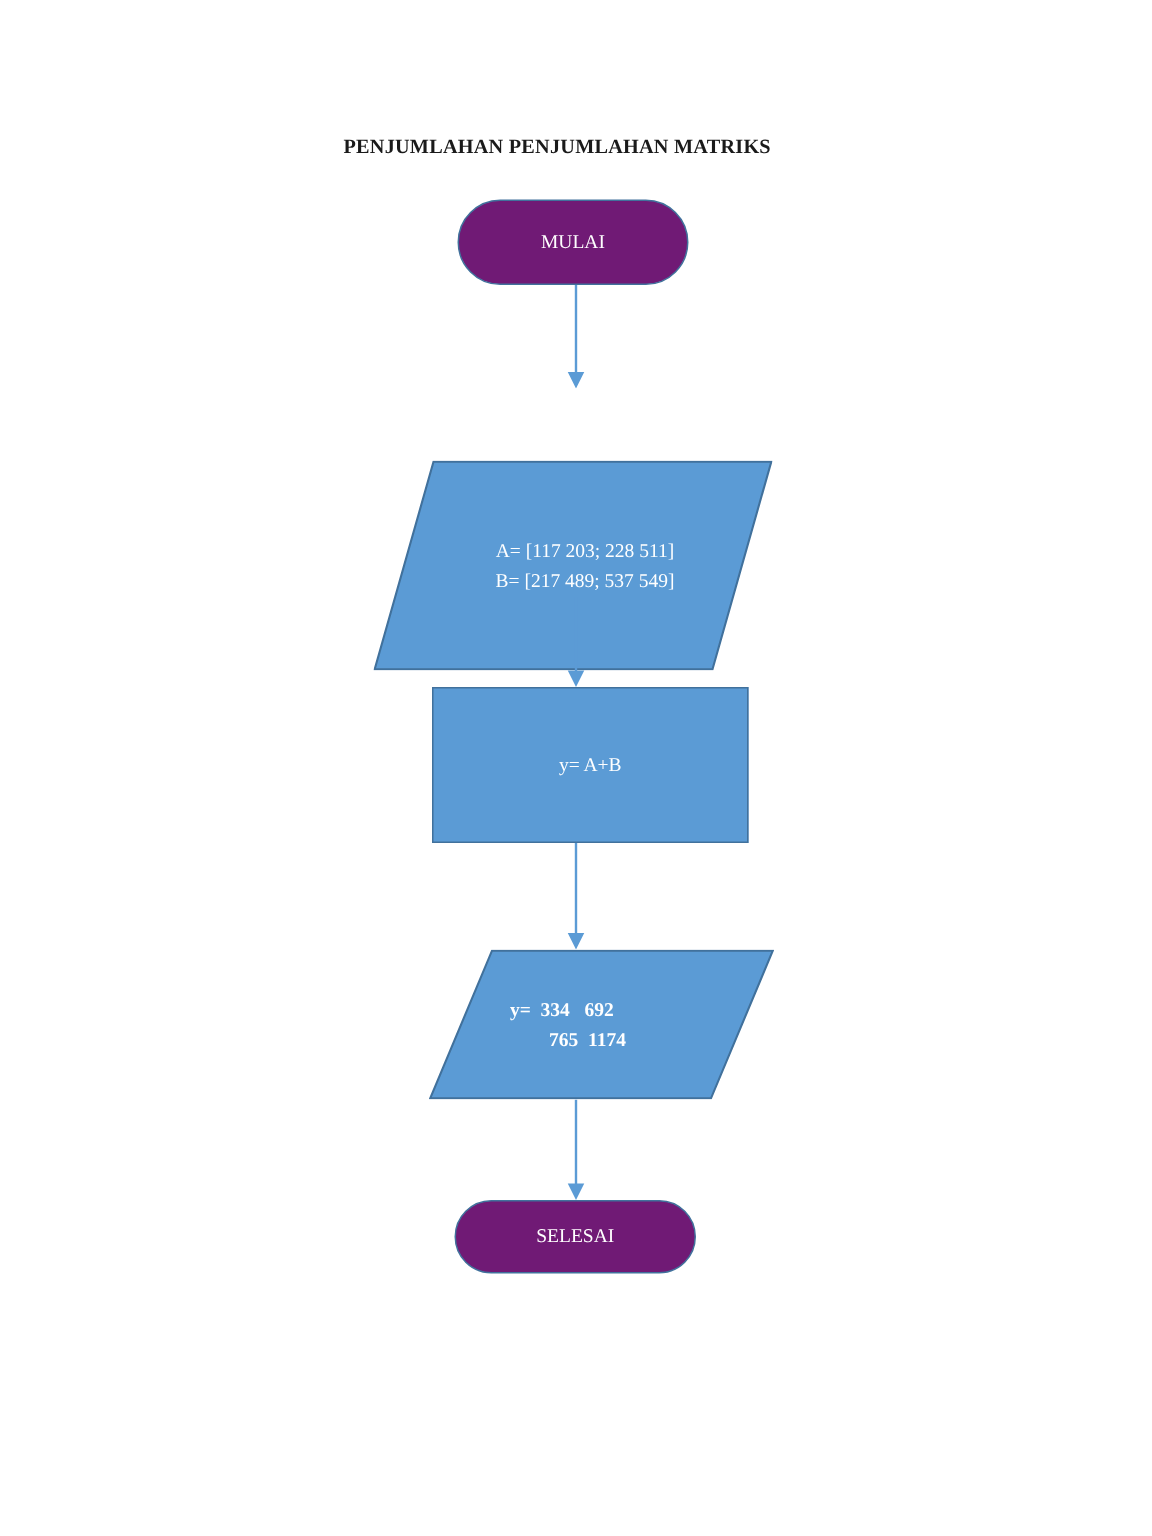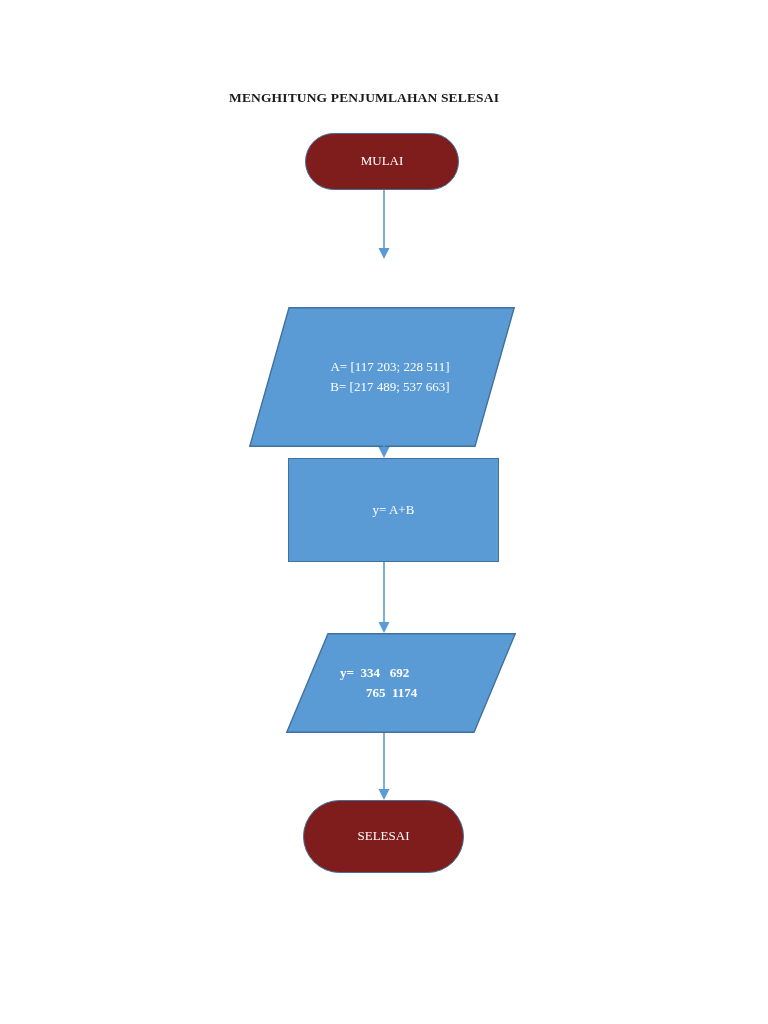--- a/index.html
+++ b/index.html
@@ -52,36 +52,36 @@
     font-family: "Liberation Serif", "DejaVu Serif", serif;
     font-size: 13px;
     line-height: 1.55;
     pointer-events: none;
     white-space: pre;
   }
 
   
   .terminator {
     position: absolute;
-    background: #7f1d1d;
+    background: #701a75;
     border: 1px solid #41719c;
     border-radius: 999px;
     box-sizing: border-box;
   }
   #node-mulai {
     left: 305px;
     top: 133px;
     width: 154px;
     height: 57px;
   }
   #node-selesai {
     left: 303px;
     top: 800px;
     width: 161px;
-    height: 73px;
+    height: 49px;
   }
 
   
   .process {
     position: absolute;
     background: #5b9bd5;
     border: 1px solid #41719c;
     box-sizing: border-box;
   }
   #node-process {
@@ -139,40 +139,40 @@
   #conn-1 { left: 372px; top: 190px; height: 69px; }
   #conn-2 { left: 372px; top: 398px; height: 60px; }
   #conn-3 { left: 372px; top: 562px; height: 71px; }
   #conn-4 { left: 372px; top: 733px; height: 67px; }
 </style>
 </head>
 <body>
 
 <div id="page">
 
-  <div class="title">MENGHITUNG PENJUMLAHAN SELESAI</div>
+  <div class="title">PENJUMLAHAN PENJUMLAHAN MATRIKS</div>
 
   <div class="terminator" id="node-mulai">
     <div class="shape-text">MULAI</div>
   </div>
 
   <div class="connector" id="conn-1">
     <svg width="24" height="69" viewBox="0 0 24 69">
       <line x1="12" y1="0" x2="12" y2="60" stroke="#5b9bd5" stroke-width="1.6"></line>
       <polygon points="12,69 6.5,58 17.5,58" fill="#5b9bd5"></polygon>
     </svg>
   </div>
 
   <div class="io" id="node-input">
     <svg width="266" height="140" viewBox="0 0 266 140">
       <polygon points="40,0.8 265.2,0.8 226,139.2 0.8,139.2" fill="#5b9bd5" stroke="#41719c" stroke-width="1.4"></polygon>
     </svg>
     <div class="shape-text">
       <span class="ln1">A= [117 203; 228 511]</span>
-      <span class="ln2">B= [217 489; 537 663]</span>
+      <span class="ln2">B= [217 489; 537 549]</span>
     </div>
   </div>
 
   <div class="connector" id="conn-2">
     <svg width="24" height="60" viewBox="0 0 24 60">
       <line x1="12" y1="0" x2="12" y2="51" stroke="#5b9bd5" stroke-width="1.6"></line>
       <polygon points="12,60 6.5,49 17.5,49" fill="#5b9bd5"></polygon>
     </svg>
   </div>
 

